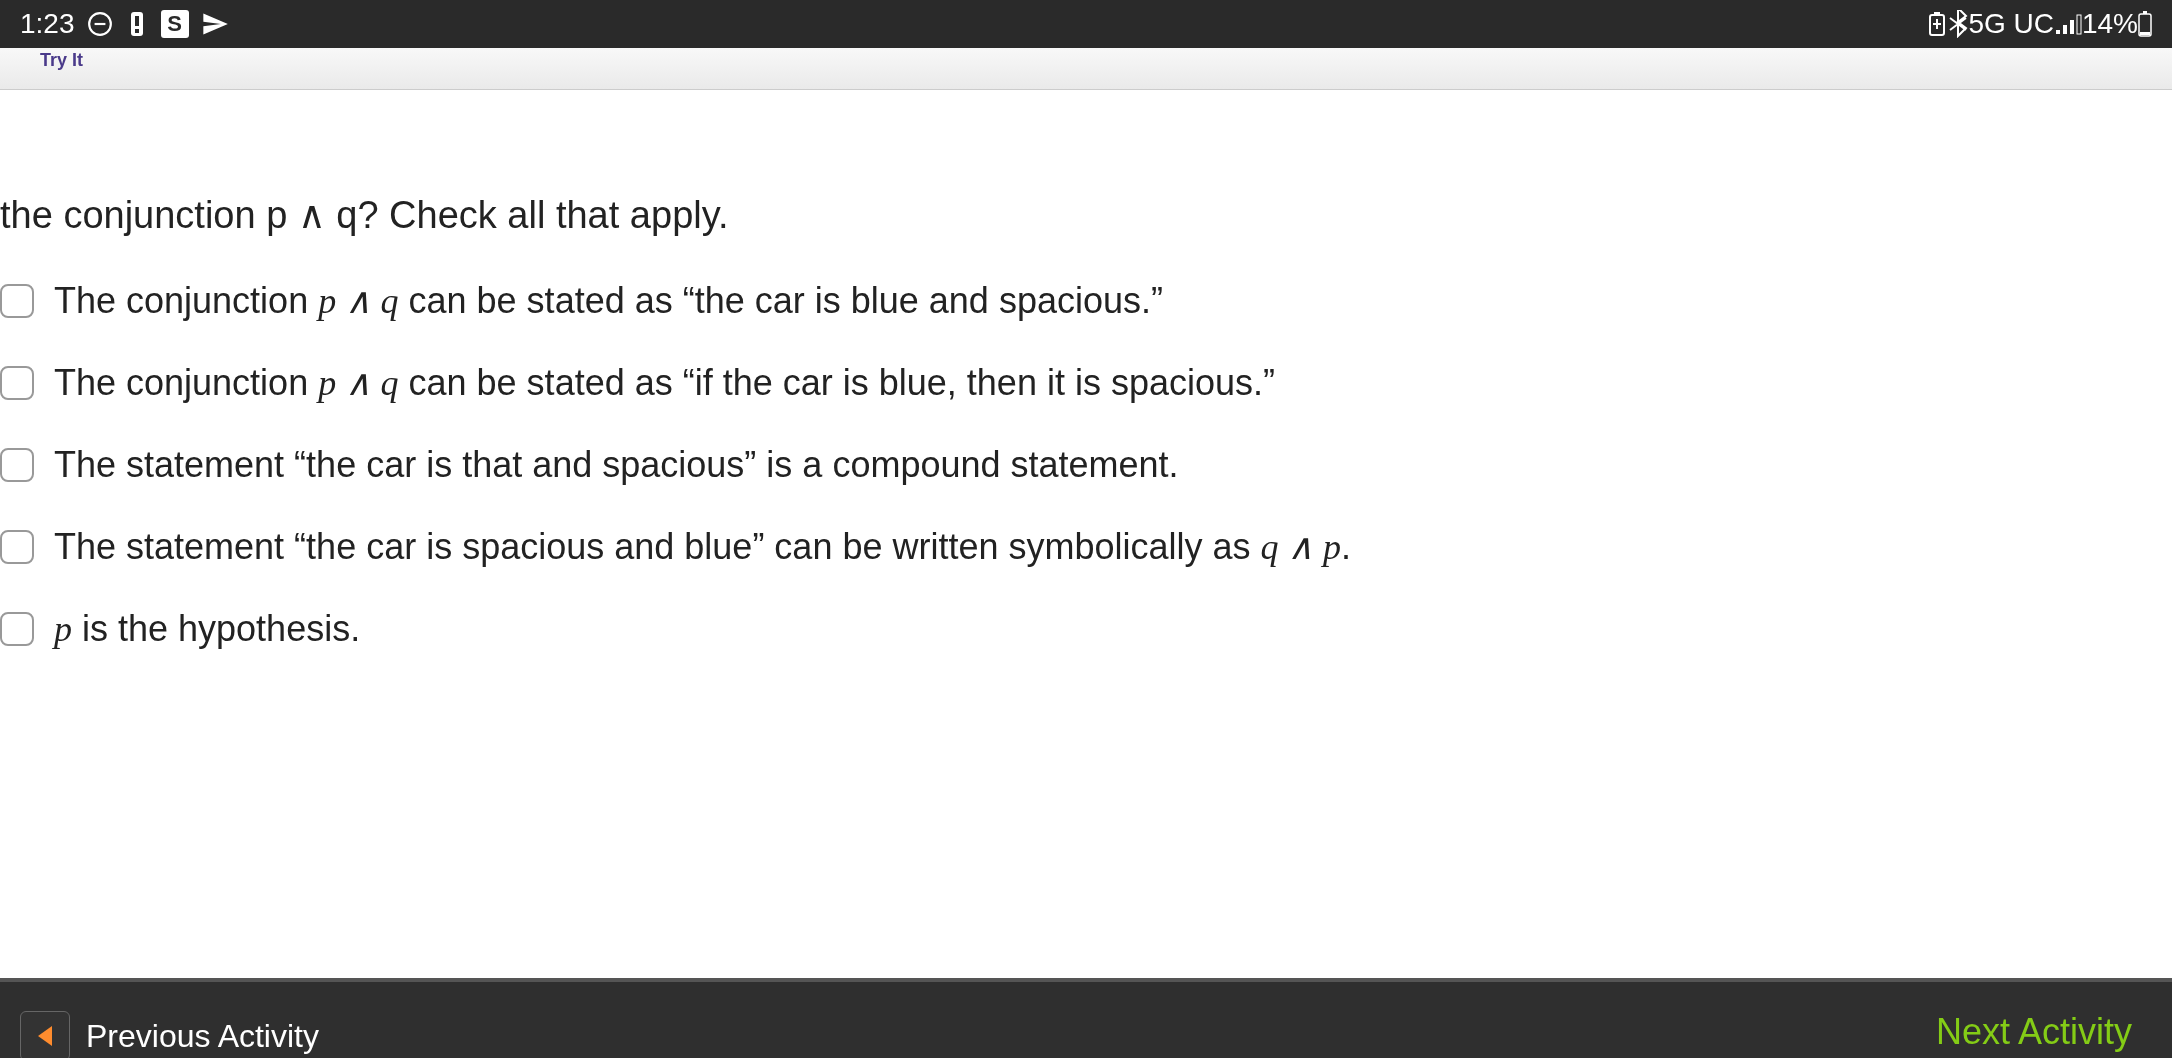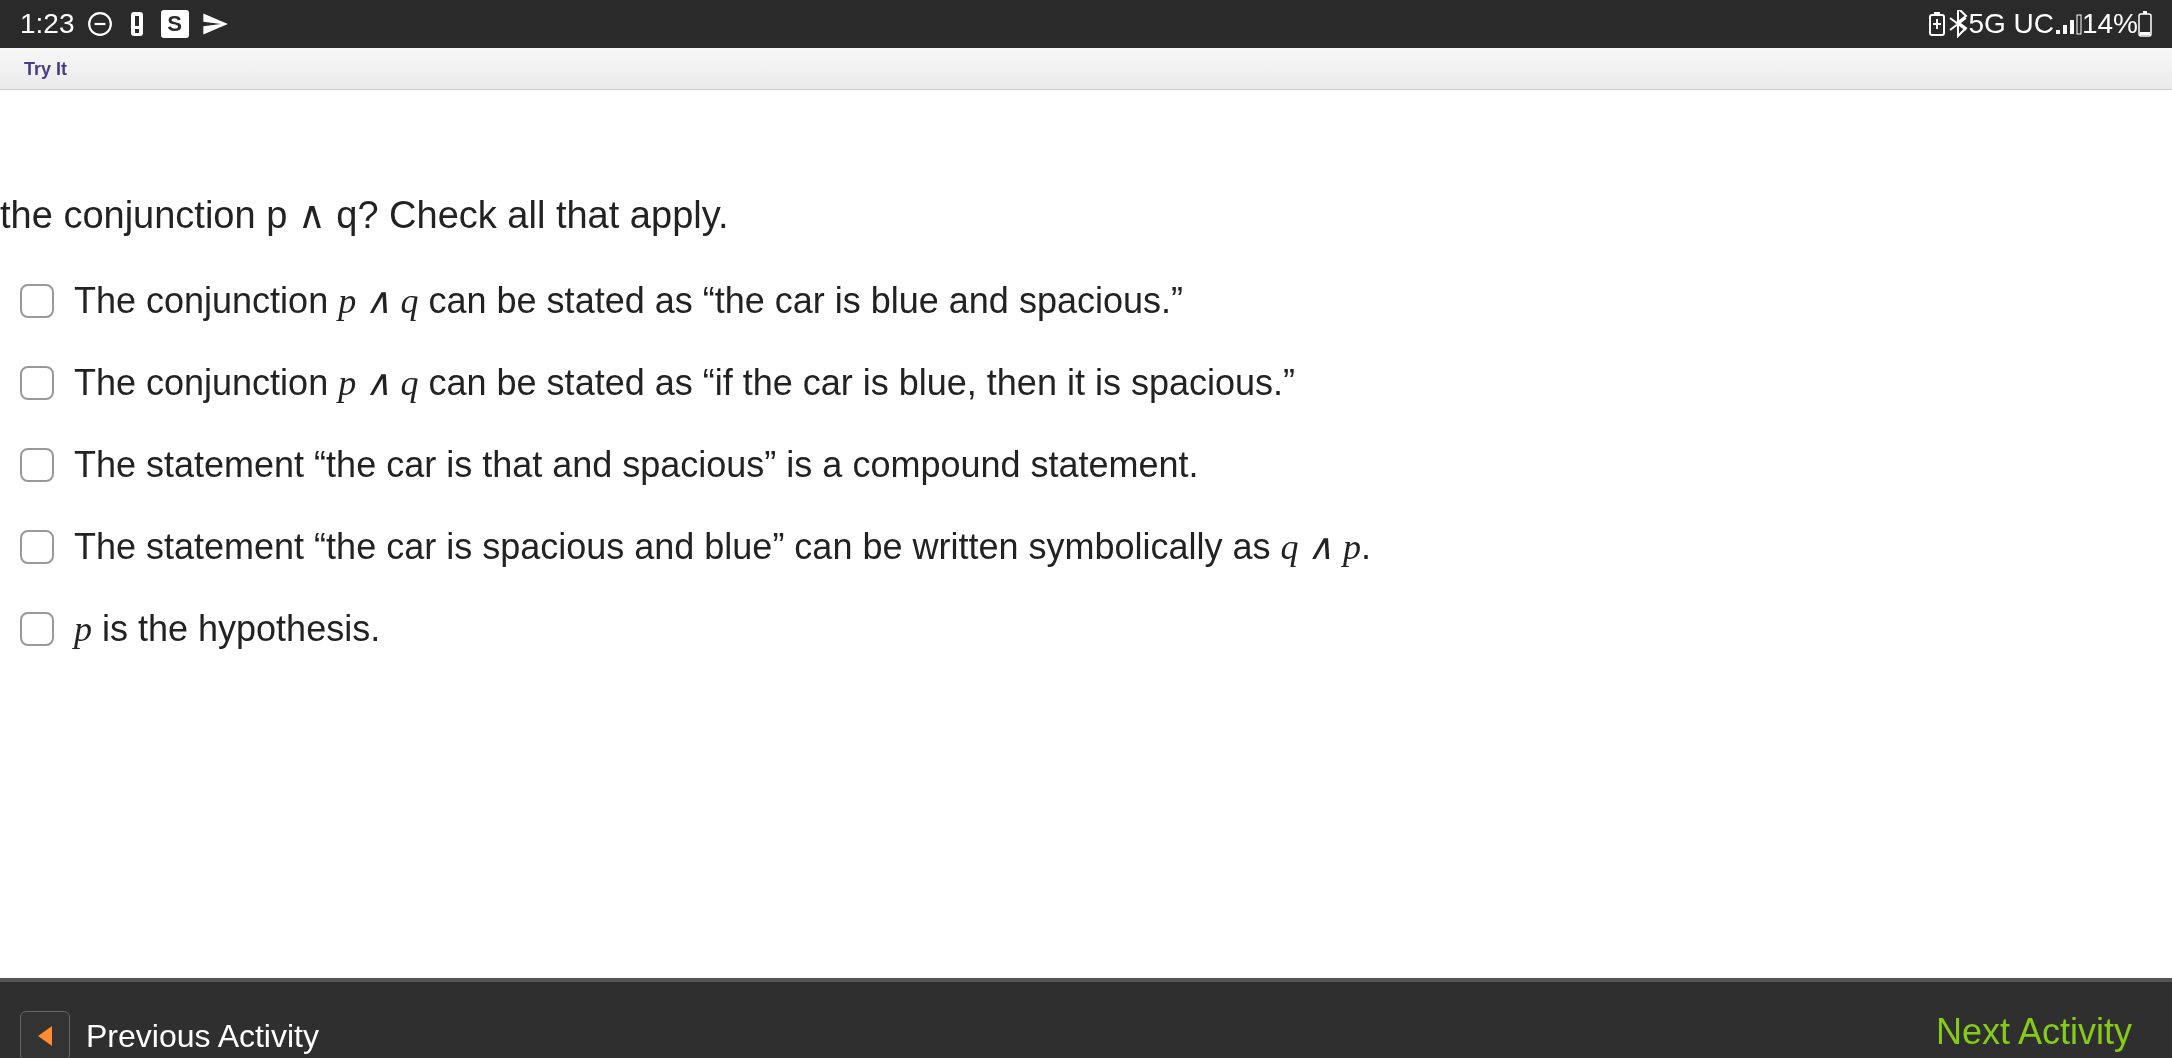--- a/index.html
+++ b/index.html
@@ -35,41 +35,41 @@
   justify-content: center;
   font-weight: bold;
   font-size: 22px;
   border-radius: 3px;
 }
 .sub-header {
   background: linear-gradient(#f8f8f8, #eaeaea);
   border-bottom: 1px solid #ccc;
   height: 42px;
   display: flex;
-  align-items: center;
-  padding: 2px 40px 0 24px;
+  align-items: flex-start;
+  padding: 2px 40px 0 40px;
 }
 .try-it {
   color: #4a3a8a;
   font-weight: bold;
   font-size: 18px;
 }
 .content {
   flex: 1;
   padding: 40px 0 0 0;
   font-size: 36px;
   line-height: 1.5;
   color: #222;
 }
 .question-text {
   padding: 0 4px 30px 0;
   font-size: 38px;
 }
 .options {
-  padding-left: 20px;
+  padding-left: 0;
 }
 .option-row {
   display: flex;
   align-items: center;
   gap: 20px;
   margin-bottom: 28px;
 }
 .checkbox {
   width: 34px;
   height: 34px;

